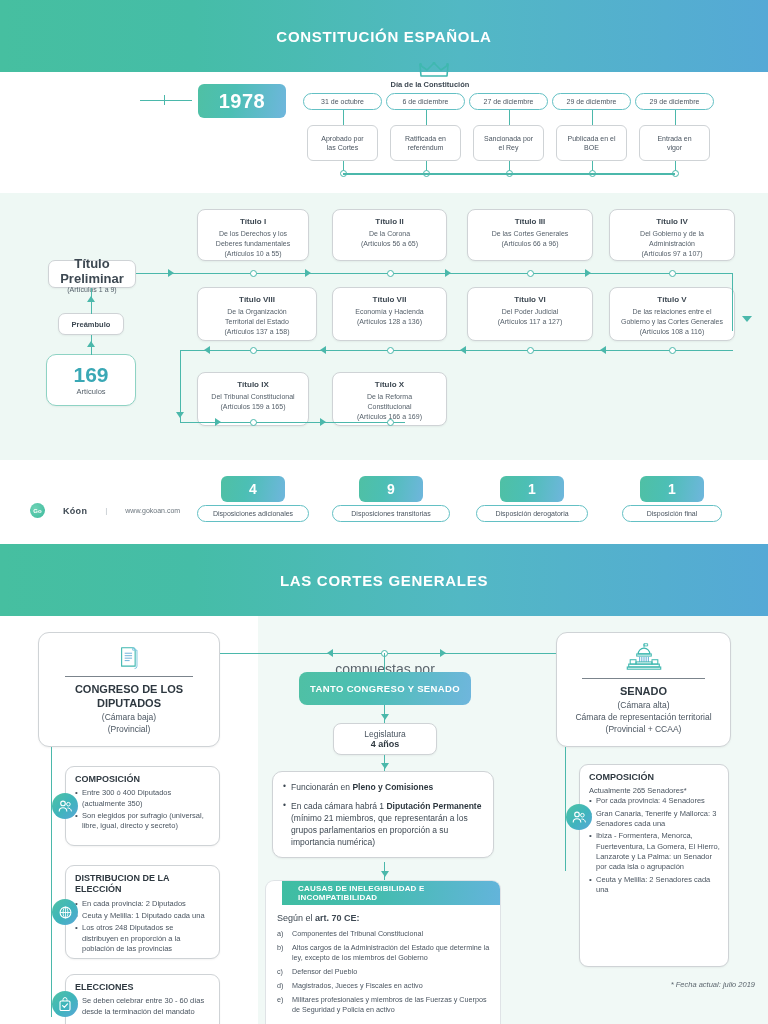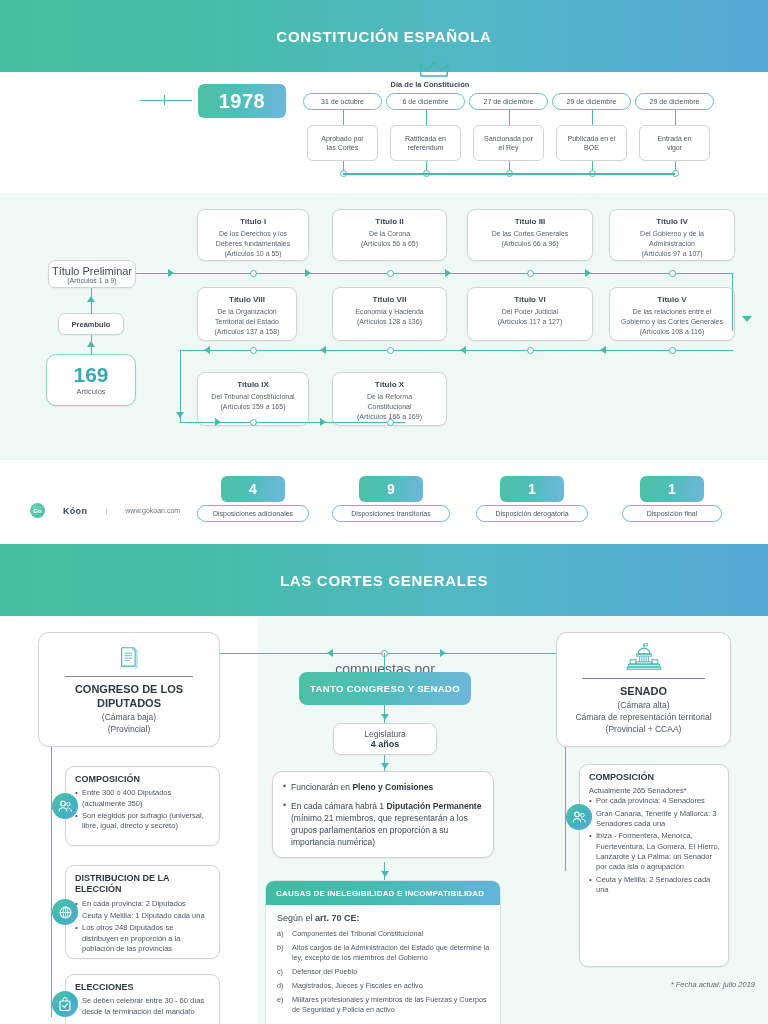--- a/index.html
+++ b/index.html
@@ -103,21 +103,21 @@
   
   .titulo-box {
     padding:7px 5px; text-align:center; border-radius:8px;
   }
   .titulo-box .tnum { font-size:8px; font-weight:bold; color:#3d4852; margin-bottom:3px; }
   .titulo-box .tdesc { font-size:7px; color:#56616b; line-height:1.4; }
   #prelim {
     left:48px; top:260px; width:88px; height:28px; border-radius:7px;
     display:flex; flex-direction:column; align-items:center; justify-content:center;
   }
-  #prelim .tnum { font-size:11px; font-weight:normal; color:#3d4852;text-align:center; }
+  #prelim .tnum { font-size:13px; font-weight:bold; color:#3d4852;text-align:center; }
   #prelim .tdesc { font-size:7px; color:#56616b; }
   #preambulo {
     left:58px; top:313px; width:66px; height:22px; border-radius:7px;
     display:flex; align-items:center; justify-content:center;
     font-size:7.5px; font-weight:bold; color:#3d4852;
   }
   #articulos {
     left:46px; top:354px; width:90px; height:52px; border:1px solid #8ed3c4; border-radius:10px;
     display:flex; flex-direction:column; align-items:center; justify-content:center;
   }
@@ -199,23 +199,23 @@
   #center-bullets li::before { content:"•"; position:absolute; left:0; top:-1px; }
   #center-bullets b { font-weight:bold; color:#2e3840; }
 
   
   #causas {
     position:absolute; left:265px; top:880px; width:236px; height:144px;
     border-radius:9px 9px 0 0; overflow:hidden; background:#fff;
     border:1px solid #dfe3e6; border-bottom:none;
   }
   #causas-head {
-    height:24px; display:flex; align-items:center; padding-left:10px;
+    height:24px; display:flex; align-items:center; padding-left:16px;
     background: linear-gradient(95deg,#3fbda2 0%, #45bcb0 45%, #63b4db 100%);
-    color:#fff; font-size:8px; font-weight:bold; letter-spacing:.2px;
+    color:#fff; font-size:8px; font-weight:bold; letter-spacing:.2px;margin-left:16px;
   }
   #causas-body { padding:8px 10px 0 11px; }
   #causas-intro { font-size:9px; color:#3d4852; margin-bottom:6px; }
   #causas-intro b { font-weight:bold; }
   #causas ol { list-style:none; }
   #causas ol li {
     font-size:7.2px; color:#4a5560; line-height:1.4; position:relative;
     padding-left:15px; margin-bottom:4px;
   }
   #causas ol li .mk { position:absolute; left:0; top:0; }
@@ -320,21 +320,21 @@
         <div class="tdesc">De la Corona<br>(Artículos 56 a 65)</div>
       </div>
       <div class="card titulo-box" style="left: 467px; top: 209px; width: 126px; height: 52px;">
         <div class="tnum">Título III</div>
         <div class="tdesc">De las Cortes Generales<br>(Artículos 66 a 96)</div>
       </div>
       <div class="card titulo-box" style="left: 609px; top: 209px; width: 126px; height: 52px;">
         <div class="tnum">Título IV</div>
         <div class="tdesc">Del Gobierno y de la<br>Administración<br>(Artículos 97 a 107)</div>
       </div>
-      <div class="card titulo-box" style="left: 197px; top: 287px; width: 100px; height: 54px;">
+      <div class="card titulo-box" style="left: 197px; top: 287px; width: 120px; height: 54px;">
         <div class="tnum">Título VIII</div>
         <div class="tdesc">De la Organización<br>Territorial del Estado<br>(Artículos 137 a 158)</div>
       </div>
       <div class="card titulo-box" style="left: 332px; top: 287px; width: 115px; height: 54px;">
         <div class="tnum">Título VII</div>
         <div class="tdesc">Economía y Hacienda<br>(Artículos 128 a 136)</div>
       </div>
       <div class="card titulo-box" style="left: 467px; top: 287px; width: 126px; height: 54px;">
         <div class="tnum">Título VI</div>
         <div class="tdesc">Del Poder Judicial<br>(Artículos 117 a 127)</div>

